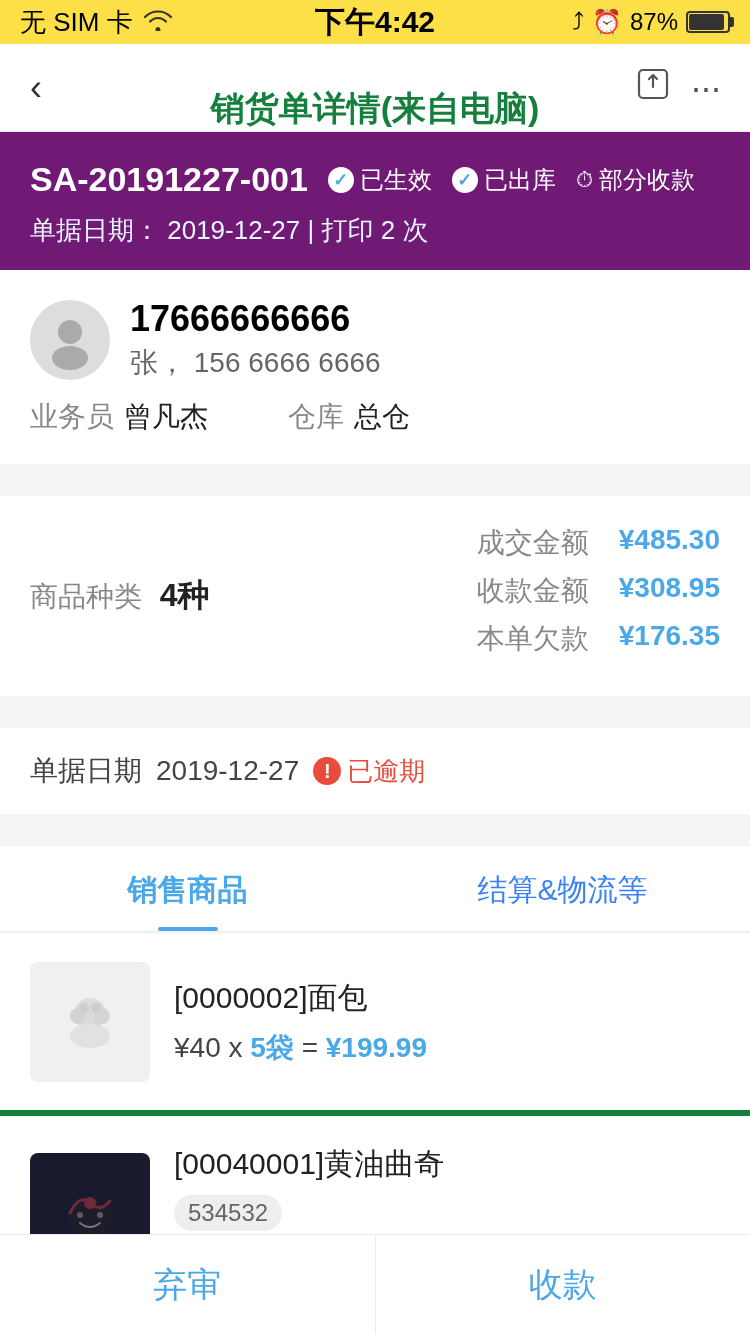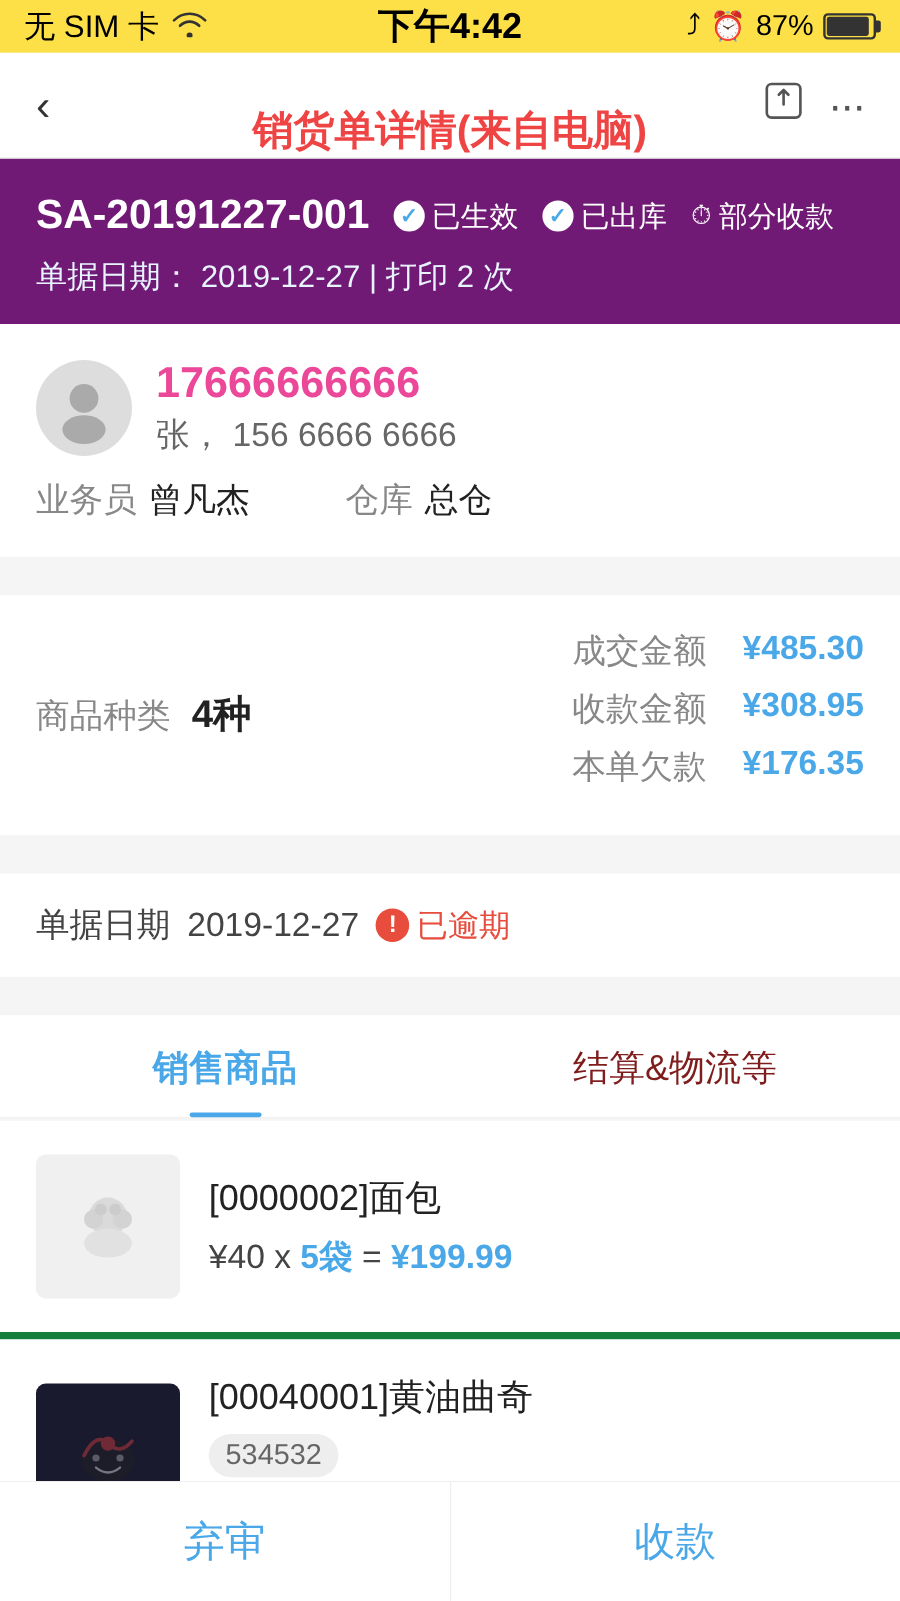--- a/index.html
+++ b/index.html
@@ -84,21 +84,21 @@
       color: #333;
       cursor: pointer;
       width: 50px;
     }
     .nav-title {
       position: absolute;
       left: 50%;
       transform: translateX(-50%);
       font-size: 34px;
       font-weight: 600;
-      color: #ef4444;
+      color: #15803d;
       margin-top: 43px;
     }
     .nav-actions {
       margin-left: auto;
       display: flex;
       align-items: center;
       gap: 20px;
     }
     .nav-icon {
       font-size: 32px;
@@ -171,21 +171,21 @@
       justify-content: center;
       overflow: hidden;
     }
     .avatar svg {
       width: 60px;
       height: 60px;
     }
     .customer-name {
       font-size: 36px;
       font-weight: 600;
-      color: #ec4899;
+      color: #000000;
     }
     .customer-phone {
       font-size: 28px;
       color: #666;
       margin-top: 4px;
     }
     .info-row {
       display: flex;
       align-items: center;
       font-size: 28px;
@@ -267,21 +267,21 @@
     .tabs-bar {
       background: #fff;
       display: flex;
       border-bottom: 1px solid #eee;
     }
     .tab-item {
       flex: 1;
       text-align: center;
       padding: 24px 0 20px;
       font-size: 30px;
-      color: #7f1d1d;
+      color: #3b82f6;
       position: relative;
       cursor: pointer;
     }
     .tab-item.active {
       color: #4aa8e8;
       font-weight: 600;
     }
     .tab-item.active::after {
       content: '';
       position: absolute;

